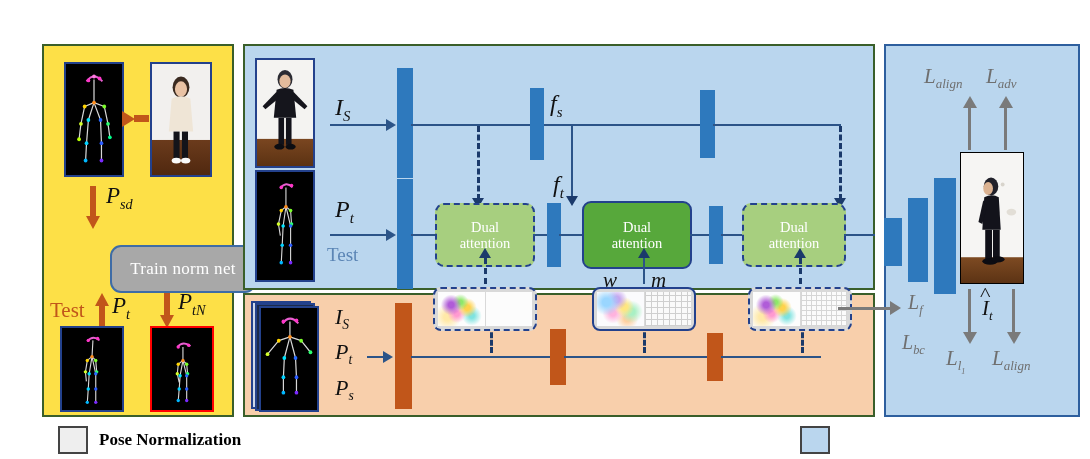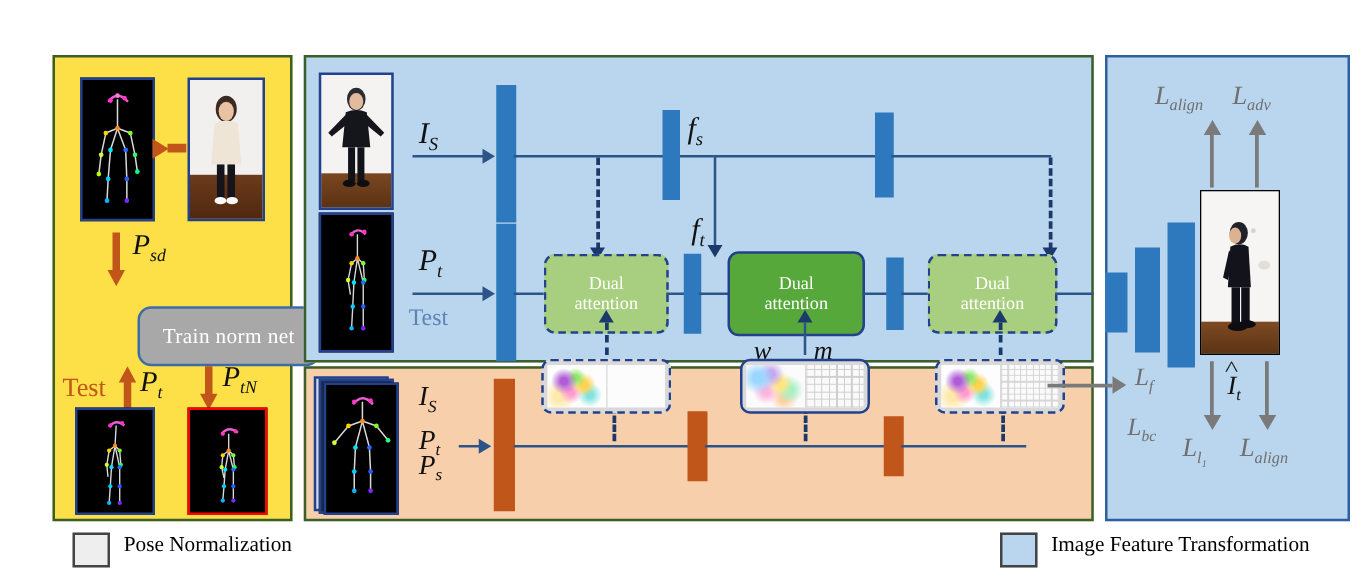--- a/index.html
+++ b/index.html
@@ -118,21 +118,21 @@
   .lbl sub{font-size:.62em;font-style:italic;}
   .lbl-gray{color:#6f6f6f;}
   .lbl-blue{color:#5b85b5;font-style:normal;}
   .lbl-orange{color:#c1561a;font-style:normal;}
   .hatsym{position:relative;display:inline-block;}
   .hatsym::before{content:"^";position:absolute;left:50%;top:-.62em;
       transform:translateX(-58%) scaleX(1.25);font-style:normal;font-size:.85em;}
 
   
   .legend{position:absolute;left:0;top:421px;width:1090px;height:38px;}
-  .leg-item{position:absolute;display:flex;gap:11px;}
+  .leg-item{position:absolute;display:flex;align-items:center;gap:11px;font-weight:bold;}
   .swatch{width:30px;height:28px;box-sizing:border-box;border:2px solid #444;}
   .leg-text{font-family:"Liberation Serif", serif;font-size:17px;color:#000;
             white-space:nowrap;}
 </style>
 </head>
 <body>
 
 <div class="fig">
 
   <div class="panel panel-pose">
@@ -409,21 +409,21 @@
         </g>
       </svg>
     </div>
 
     <div class="lbl" style="left:90px;top:9px;font-size:22px;">
       <span>I</span><sub>S</sub>
     </div>
     <div class="lbl" style="left:90px;top:44px;font-size:22px;">
       <span>P</span><sub>t</sub>
     </div>
-    <div class="lbl" style="left:90px;top:64px;font-size:22px;">
+    <div class="lbl" style="left:90px;top:80px;font-size:22px;">
       <span>P</span><sub>s</sub>
     </div>
 
     <div class="hline" style="left:122px;top:61px;width:20px;"></div>
     <div class="arrow ar-r" style="left:138px;top:56px;"></div>
 
     <div class="bar-o" style="left:150px;top:8px;width:17px;height:106px;"></div>
     <div class="hline" style="left:166px;top:61px;width:140px;"></div>
     <div class="bar-o" style="left:305px;top:34px;width:16px;height:56px;"></div>
     <div class="hline" style="left:319px;top:61px;width:144px;"></div>
@@ -523,17 +523,16 @@
     </div>
   </div>
 
   <div class="legend">
     <div class="leg-item" style="left:58px;top:5px;">
       <span class="swatch" style="background:#eeeeee;"></span>
       <span class="leg-text">Pose Normalization</span>
     </div>
     <div class="leg-item" style="left:800px;top:5px;">
       <span class="swatch" style="background:#bad6ee;"></span>
-      <span class="leg-text">Image Feature Transformation</span>
     </div>
   </div>
 
 </div>
 
 </body></html>

